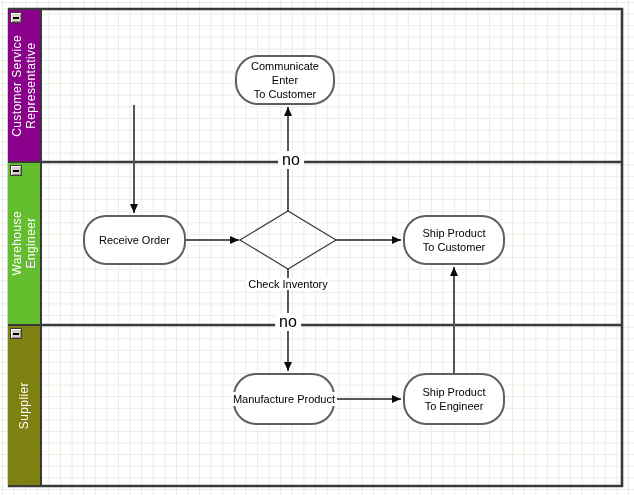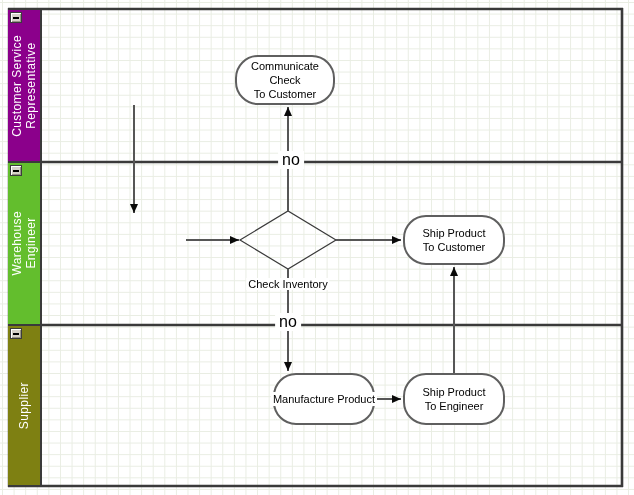--- a/index.html
+++ b/index.html
@@ -31,21 +31,21 @@
     position:absolute;box-sizing:border-box;background:#fff;border:2px solid #5f5f5f;
     border-radius:23px;display:flex;align-items:center;justify-content:center;
     text-align:center;font-size:11px;line-height:14px;z-index:2;
   }
   .node .lines span{display:block;}
   .node .nowrap{white-space:nowrap;background:#fff;padding:0 2px;}
   #node-enter-order{left:83px;top:55px;width:103px;height:50px;}
   #node-communicate-delay{left:235px;top:55px;width:100px;height:50px;}
   #node-receive-order{left:83px;top:215px;width:103px;height:50px;}
   #node-ship-to-customer{left:403px;top:215px;width:102px;height:50px;}
-  #node-manufacture-product{left:233px;top:373px;width:102px;height:52px;margin-left:40px;}
+  #node-manufacture-product{left:233px;top:373px;width:102px;height:52px;}
   #node-ship-to-partner{left:403px;top:373px;width:102px;height:52px;}
   .diamond-label{
     position:absolute;left:288px;top:240px;transform:translate(-50%,-50%);
     background:#fff;font-size:11px;padding:0 2px;white-space:nowrap;z-index:2;margin-top:44px;
   }
   .edge-chip{
     position:absolute;transform:translate(-50%,-50%);background:#fff;
     font-size:16px;padding:0 4px;z-index:2;
   }
   #edge-label-top{left:291px;top:160px;}
@@ -118,25 +118,28 @@
       <line x1="288" y1="269" x2="288" y2="371" marker-end="url(#arrow)"></line>
       <line x1="337" y1="399" x2="401" y2="399" marker-end="url(#arrow)"></line>
       <line x1="454" y1="373" x2="454" y2="267" marker-end="url(#arrow)"></line>
     </g>
   </svg>
 
 
   <div class="node" id="node-communicate-delay">
     <div class="lines">
       <span>Communicate</span>
-      <span>Check</span>
+      <span>Enter</span>
       <span>To Customer</span>
     </div>
   </div>
 
+  <div class="node" id="node-receive-order">
+    <span>Receive Order</span>
+  </div>
 
   <div class="node" id="node-ship-to-customer">
     <div class="lines">
       <span>Ship Product</span>
       <span>To Customer</span>
     </div>
   </div>
 
   <div class="node" id="node-manufacture-product">
     <span class="nowrap">Manufacture Product</span>

